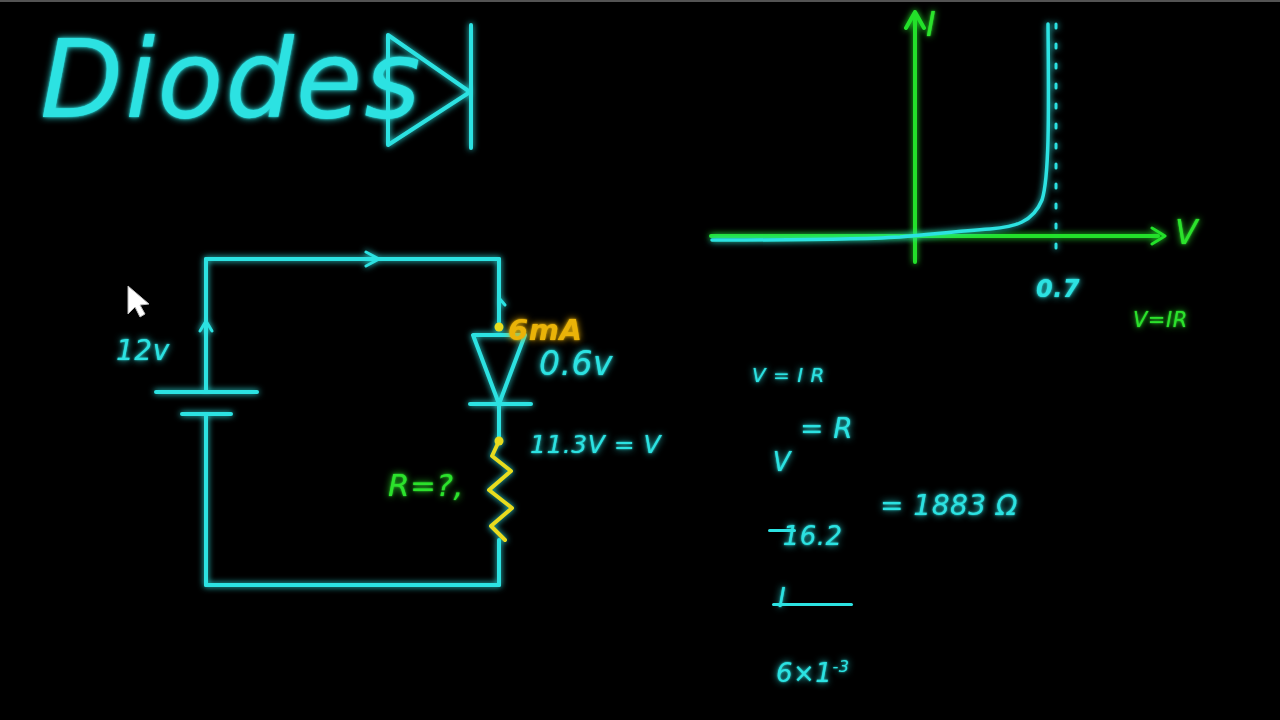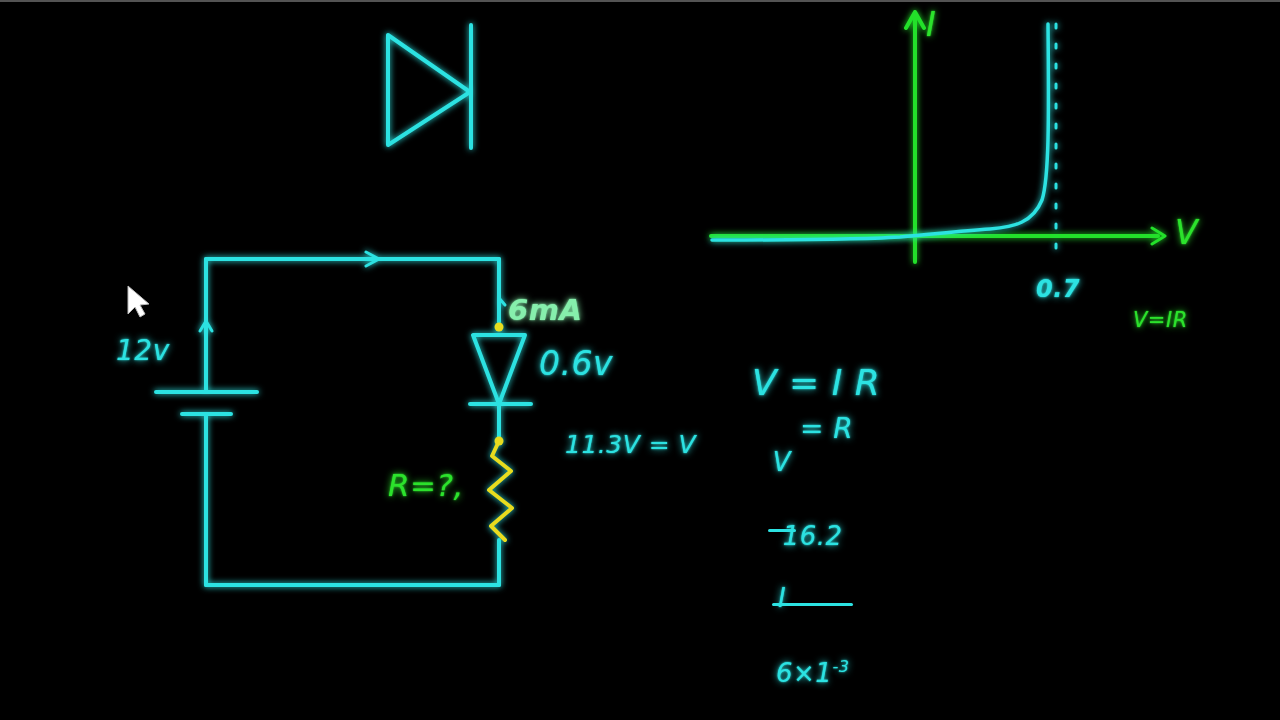--- a/index.html
+++ b/index.html
@@ -44,21 +44,21 @@
     position: absolute;
     white-space: pre;
     font-family: "DejaVu Sans", sans-serif;
     font-weight: 400;
     letter-spacing: .5px;
     line-height: 1;
     text-shadow: 0 0 7px currentColor, 0 0 2px currentColor;
   }
   .c-cyan   { color: #2ce2e2; }
   .c-green  { color: #2ce22c; }
-  .c-yellow { color: #86efac; }
+  .c-yellow { color: #eab308; margin-top: 20px; }
   .hand { font-style: italic; }
   .glowline { filter: drop-shadow(0 0 3px currentColor); }
   .sup { font-size: .62em; vertical-align: super; }
   .frac {
     position: absolute;
     display: inline-block;
     text-align: center;
   }
   .frac .num { display: block; padding: 0 4px; }
   .frac .bar { display: block; height: 3px; background: currentColor; margin: 2px 0 1px 0; border-radius: 2px; }
@@ -133,48 +133,50 @@
                C 1049 178, 1049 120, 1048 24"></path>
 
       <path class="ink-cyan" stroke-width="3" stroke-dasharray="4 16" d="M 1056 24 L 1056 248"></path>
     </g>
 
     <g class="cursor">
       <path d="M 128 286 L 128 314 L 135 307 L 140 317 L 145 314 L 140 305 L 149 304 Z" fill="#ffffff" stroke="#b9b9b9" stroke-width="1"></path>
     </g>
   </svg>
 
+  <div class="txt hand c-cyan" style="left:40px; top:26px; font-size:108px; font-weight:300; letter-spacing:2px;">Diodes</div>
 
   <div class="txt hand c-cyan" style="left:116px; top:337px; font-size:28px;">12v</div>
 
   <div class="txt hand c-yellow" style="left:508px; top:296px; font-size:29px; font-weight:600;">6mA</div>
 
   <div class="txt hand c-cyan" style="left:539px; top:347px; font-size:33px;">0.6v</div>
 
   <div class="txt hand c-green" style="left:388px; top:470px; font-size:31px;">R=?,</div>
 
-  <div class="txt hand c-cyan" style="left:530px; top:432px; font-size:25px;margin-left:35px;">11.3V = V</div>
+  <div class="txt hand c-cyan" style="left:530px; top:432px; font-size:25px;">11.3V = V</div>
 
 
   <div class="txt hand c-green" style="left:926px; top:8px; font-size:33px;">I</div>
 
   <div class="txt hand c-green" style="left:1175px; top:216px; font-size:33px;">V</div>
 
   <div class="txt hand c-cyan" style="left:1036px; top:249px; font-size:24px; font-weight:600;margin-top:28px;">0.7</div>
 
   <div class="txt hand c-green" style="left:1133px; top:310px; font-size:21px;">V=IR</div>
 
-  <div class="txt hand c-cyan" style="left:752px; top:365px; font-size:36px;">V = I R</div>
+  <div class="txt hand c-cyan" style="left:752px; top:365px; font-size:20px;">V = I R</div>
 
   <div class="txt hand c-cyan frac" style="left:768px; top:397px; font-size:26px; width:28px;">
     <span class="num">V</span>
     <span class="bar"></span>
     <span class="den">I</span>
   </div>
   <div class="txt hand c-cyan" style="left:800px; top:415px; font-size:28px;">= R</div>
 
   <div class="txt hand c-cyan frac" style="left:772px; top:471px; font-size:26px;">
     <span class="num">16.2</span>
     <span class="bar"></span>
     <span class="den"><span>6×1</span><span class="sup">-3</span></span>
   </div>
+  <div class="txt hand c-cyan" style="left:880px; top:492px; font-size:28px;">= 1883 Ω</div>
 
 </div>
 
 </body></html>

